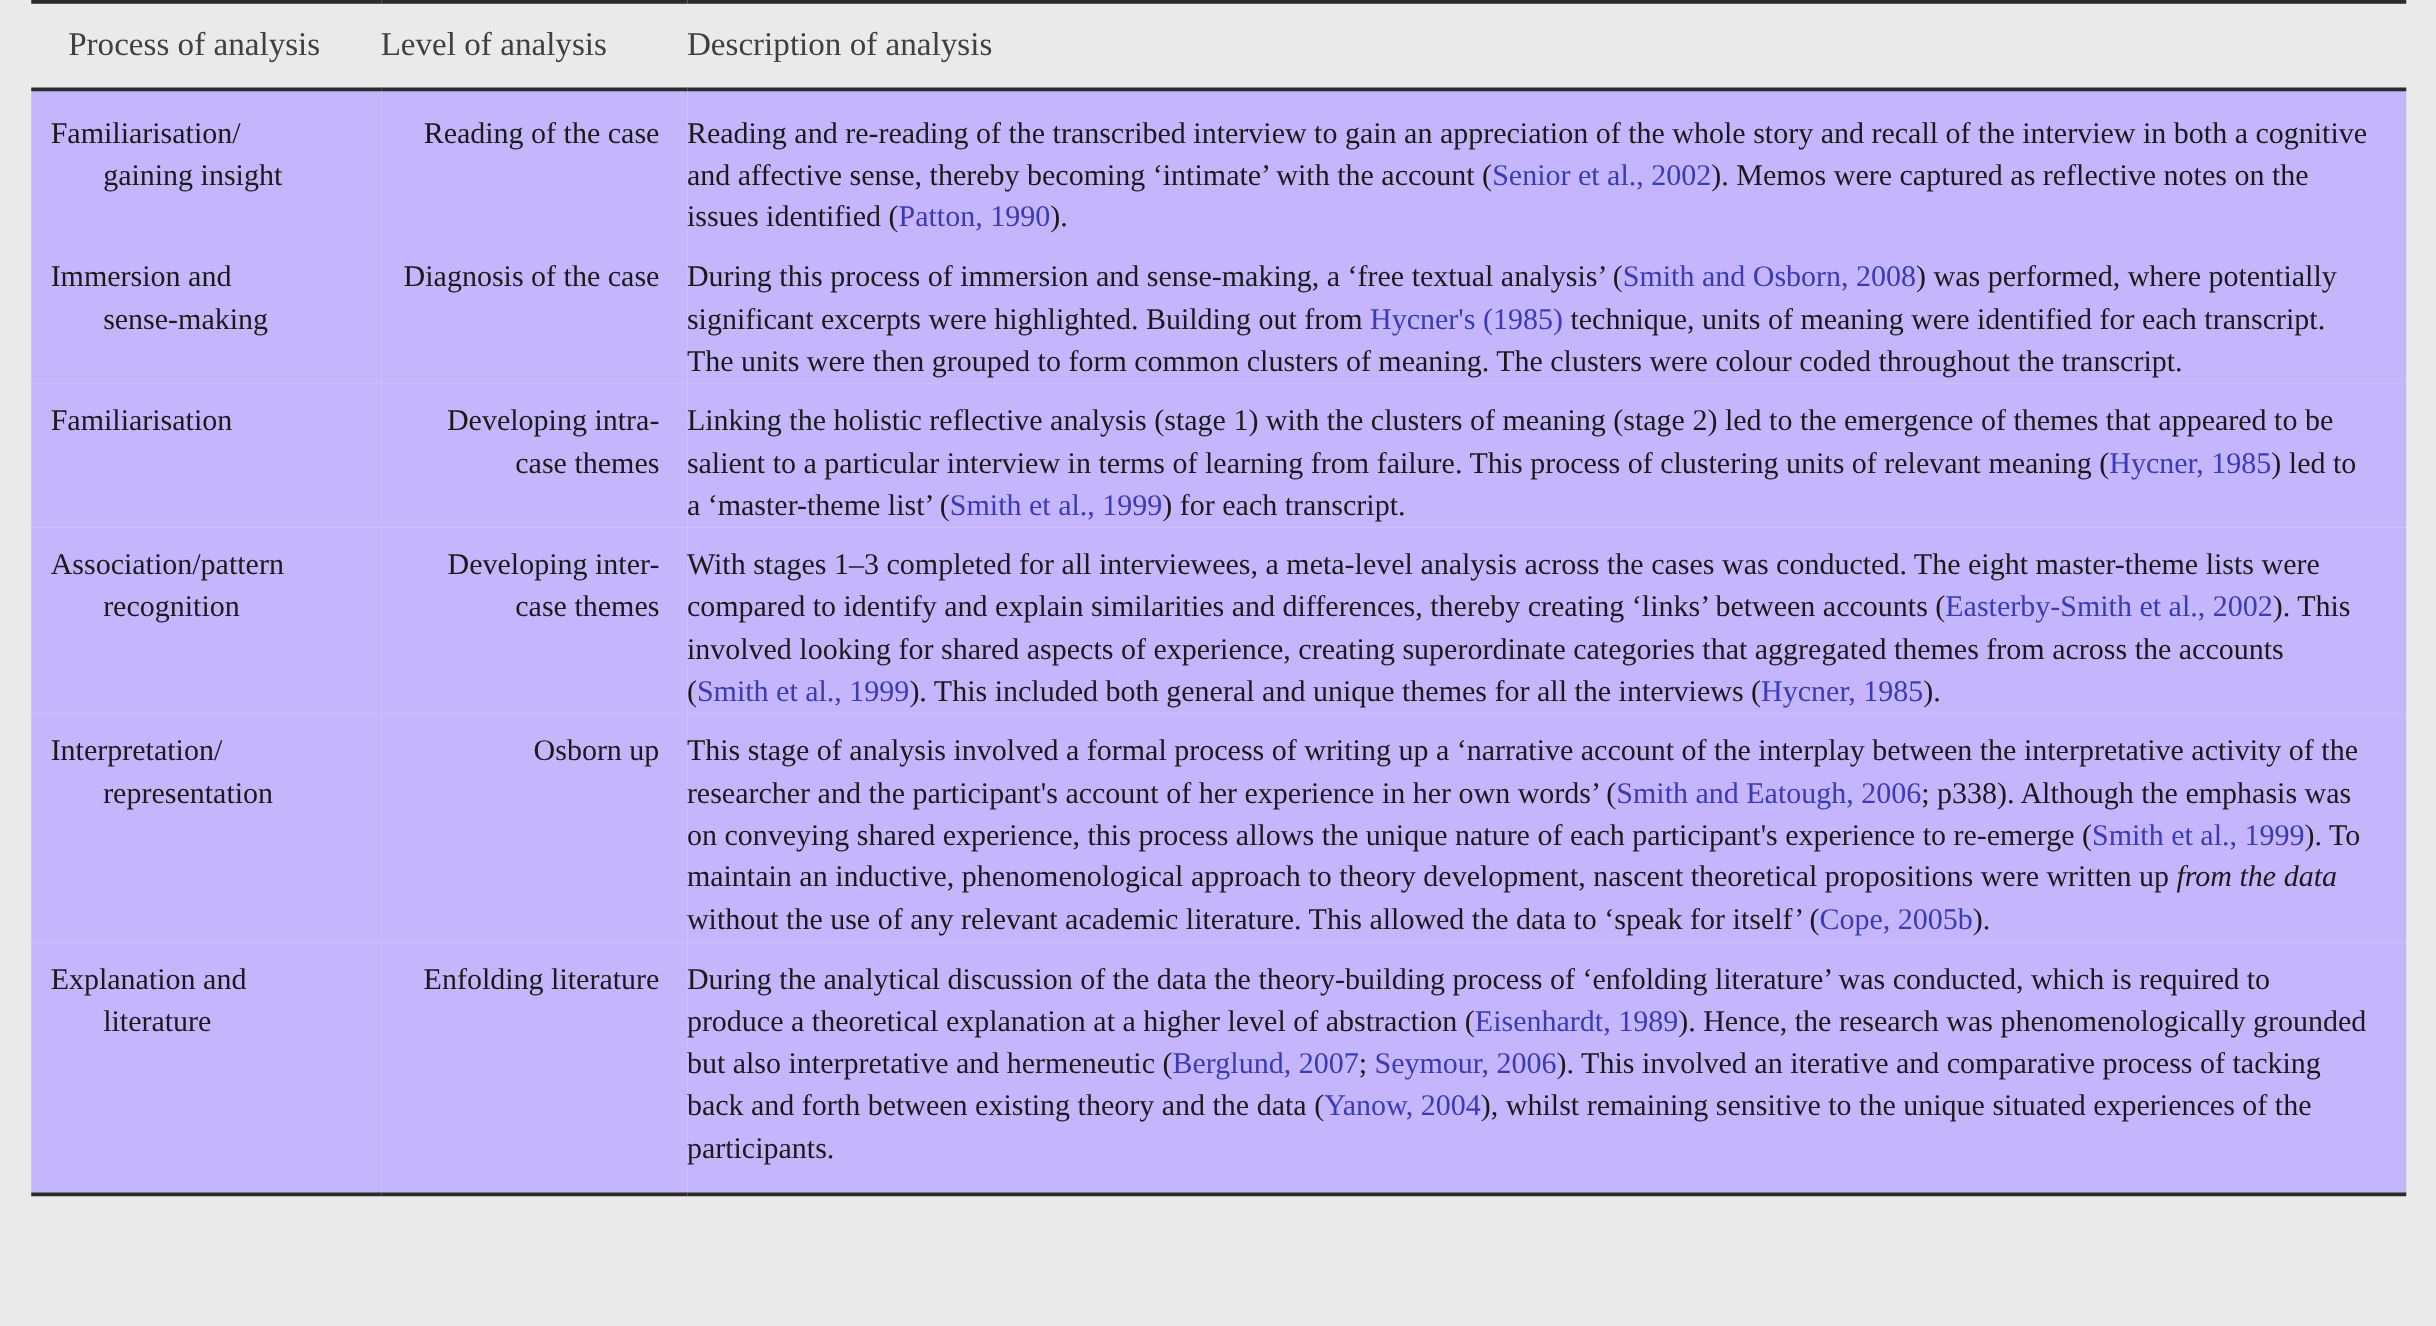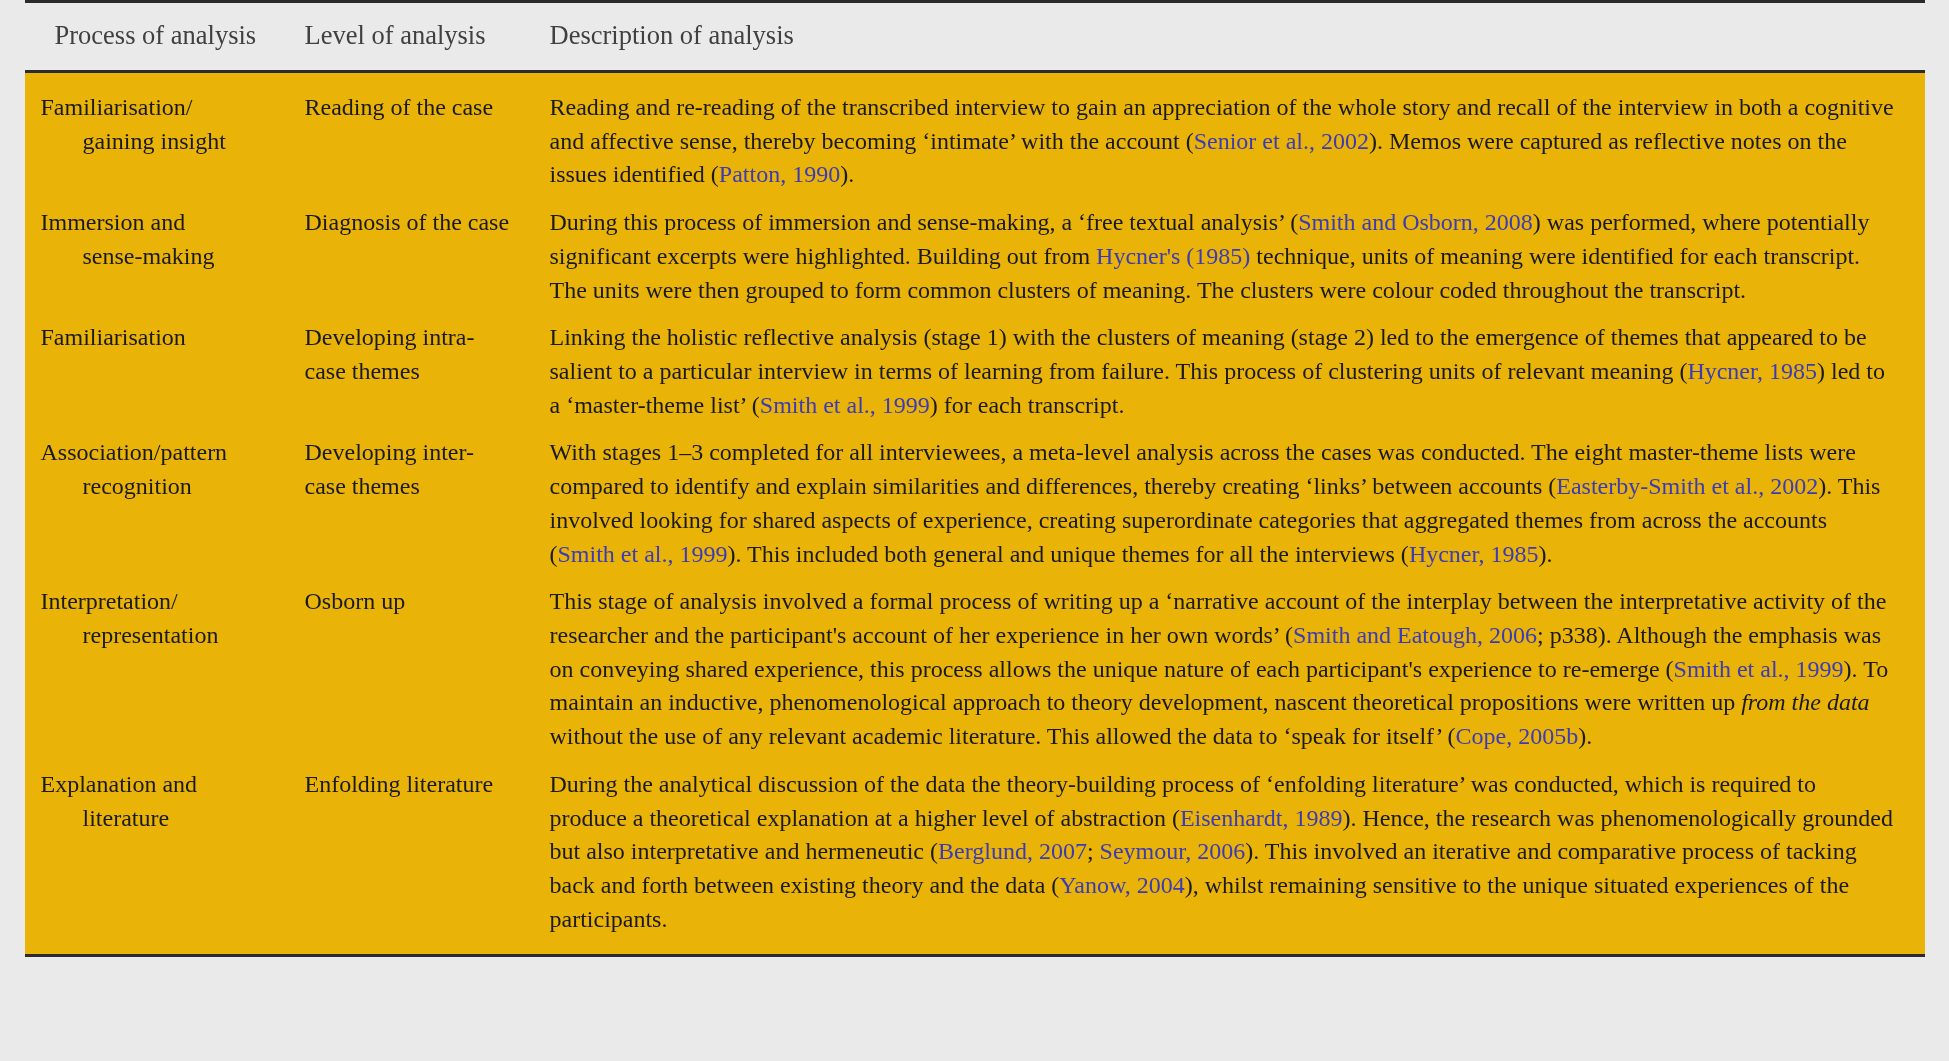--- a/index.html
+++ b/index.html
@@ -51,21 +51,21 @@
   thead th.col-process { padding-left: 30px; }
   thead th.col-level   { padding-left: 0; }
   thead th.col-desc    { padding-left: 0; }
 
   tbody td {
     vertical-align: top;
     font-size: 24px;
     line-height: 1.405;
     padding: 0 14px 0 0;
     border: none;
-    background: #eab308;
+    background: #c4b5fd;
   }
 
   tbody tr:last-child td {
     border-bottom: 3px solid #2b2b2b;
   }
 
   td.col-process {
     padding-left: 30px;
     text-indent: -14px;
     padding-right: 18px;
@@ -73,20 +73,21 @@
   td.col-process .wrapline {
     display: block;
   }
   td.col-process .wrapline.indent {
     padding-left: 28px;
     text-indent: 0;
   }
 
   td.col-level {
     padding-right: 22px;
+    text-align: right;
   }
   td.col-level .wrapline { display: block; }
 
   td.col-desc {
     padding-right: 28px;
     text-align: left;
   }
 
   .para {
     margin: 0;

